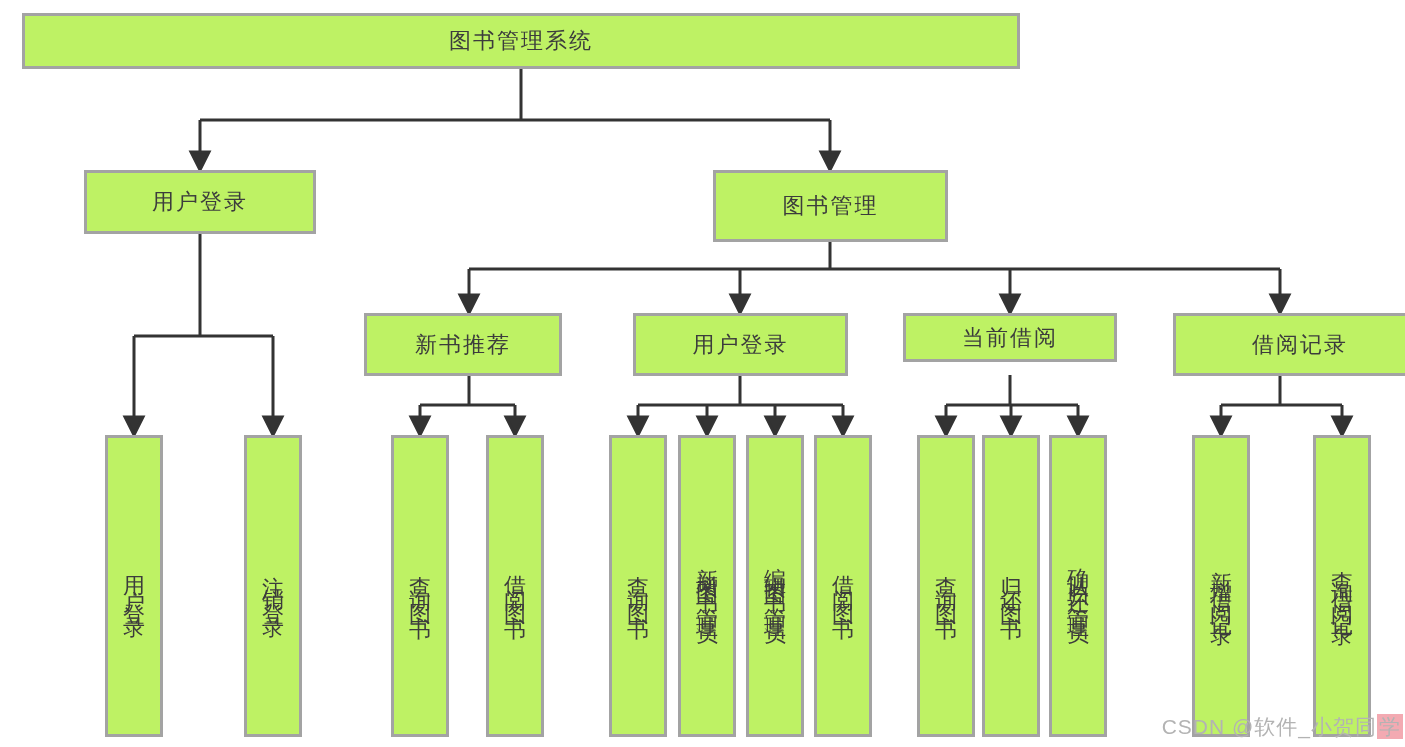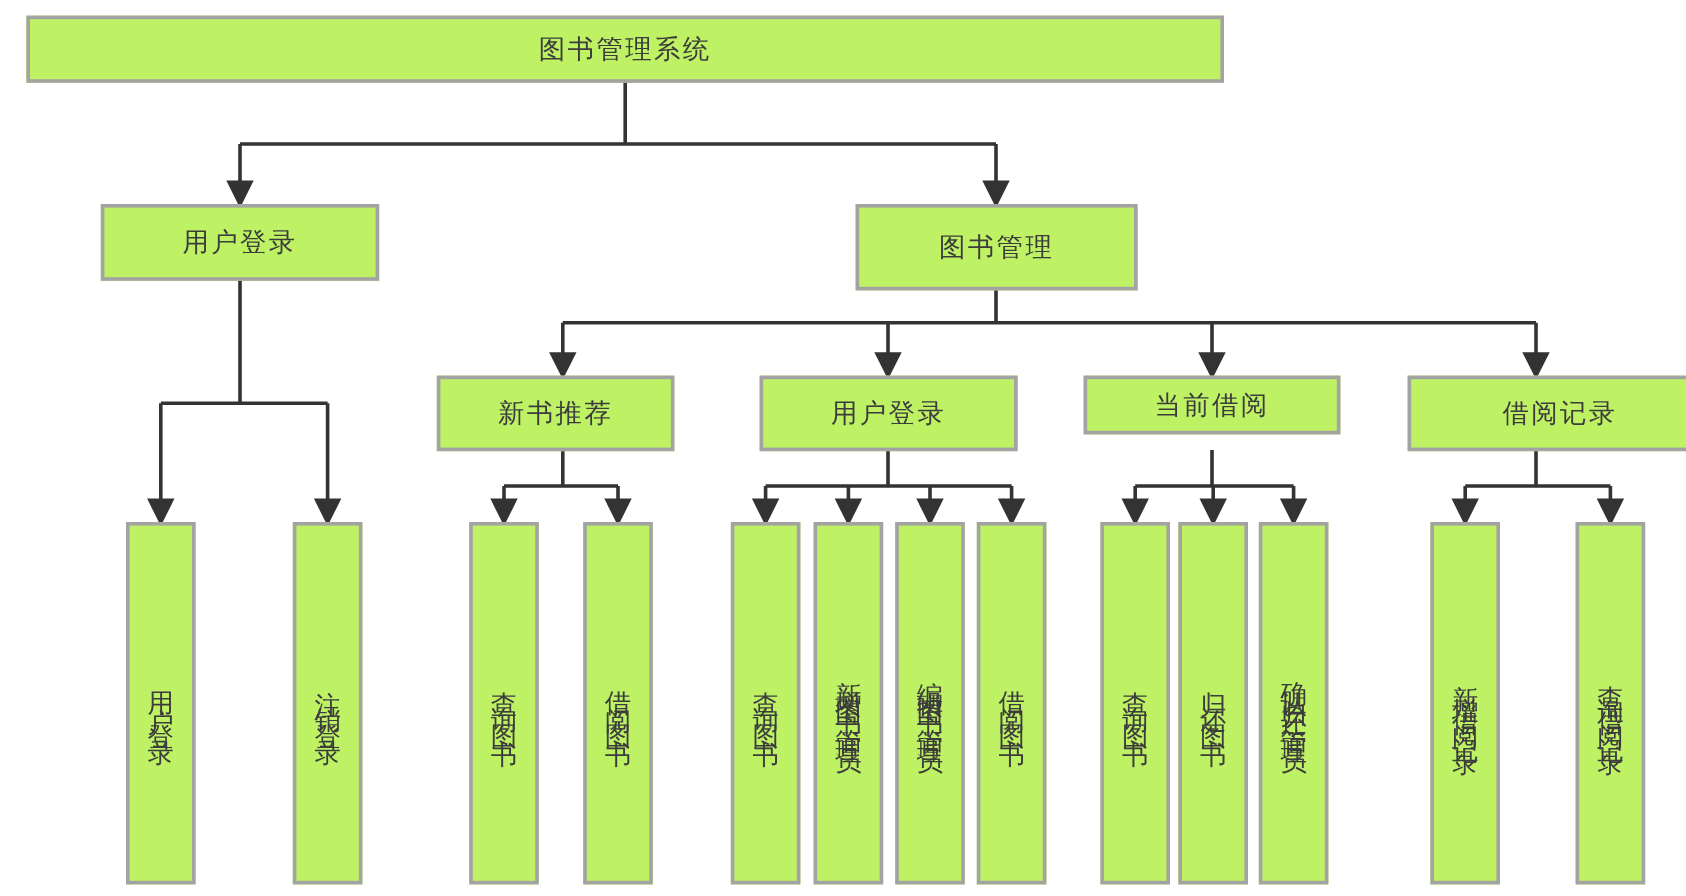--- a/index.html
+++ b/index.html
@@ -143,14 +143,17 @@
     <span class="lbl ls8">确认归还（管理员）</span>
   </div>
 
   <div class="node v" style="left:1192px">
     <span class="lbl ls11">新增借阅记录</span>
   </div>
   <div class="node v" style="left:1313px">
     <span class="lbl ls11">查询借阅记录</span>
   </div>
 
+  <div class="watermark">
+    <span>CSDN @软件_小贺同</span><span class="hl">学</span>
+  </div>
 
 </div>
 
 </body></html>

